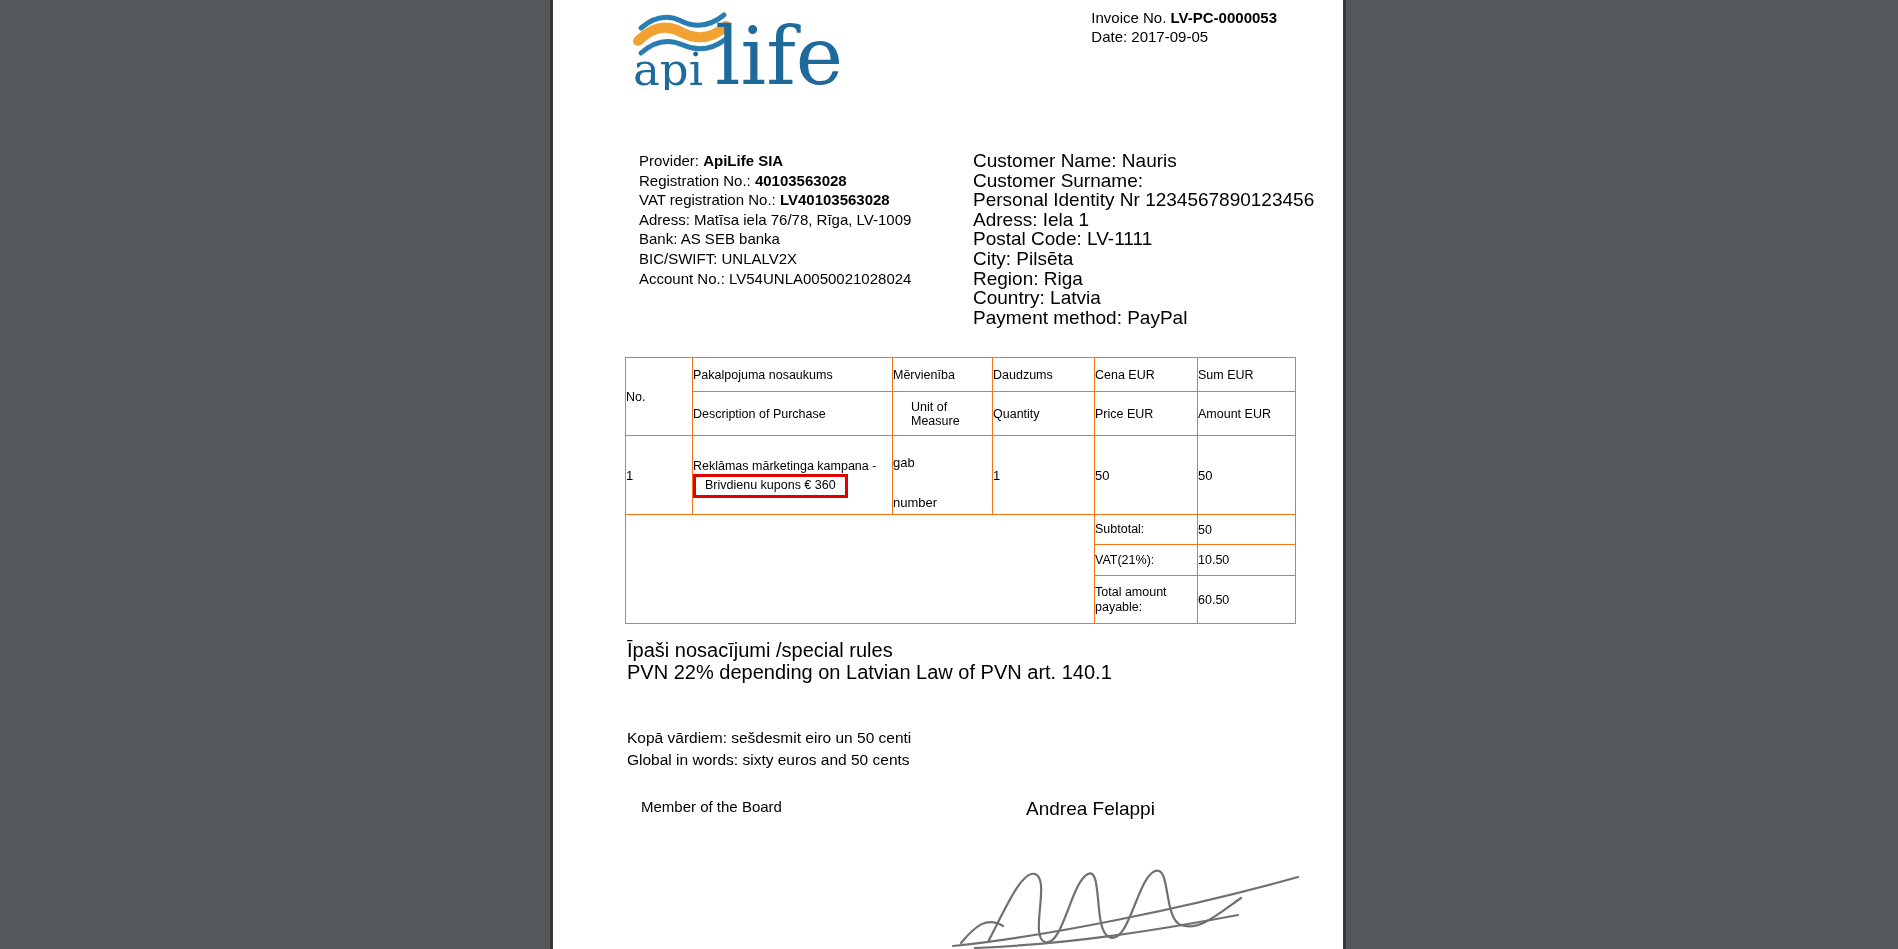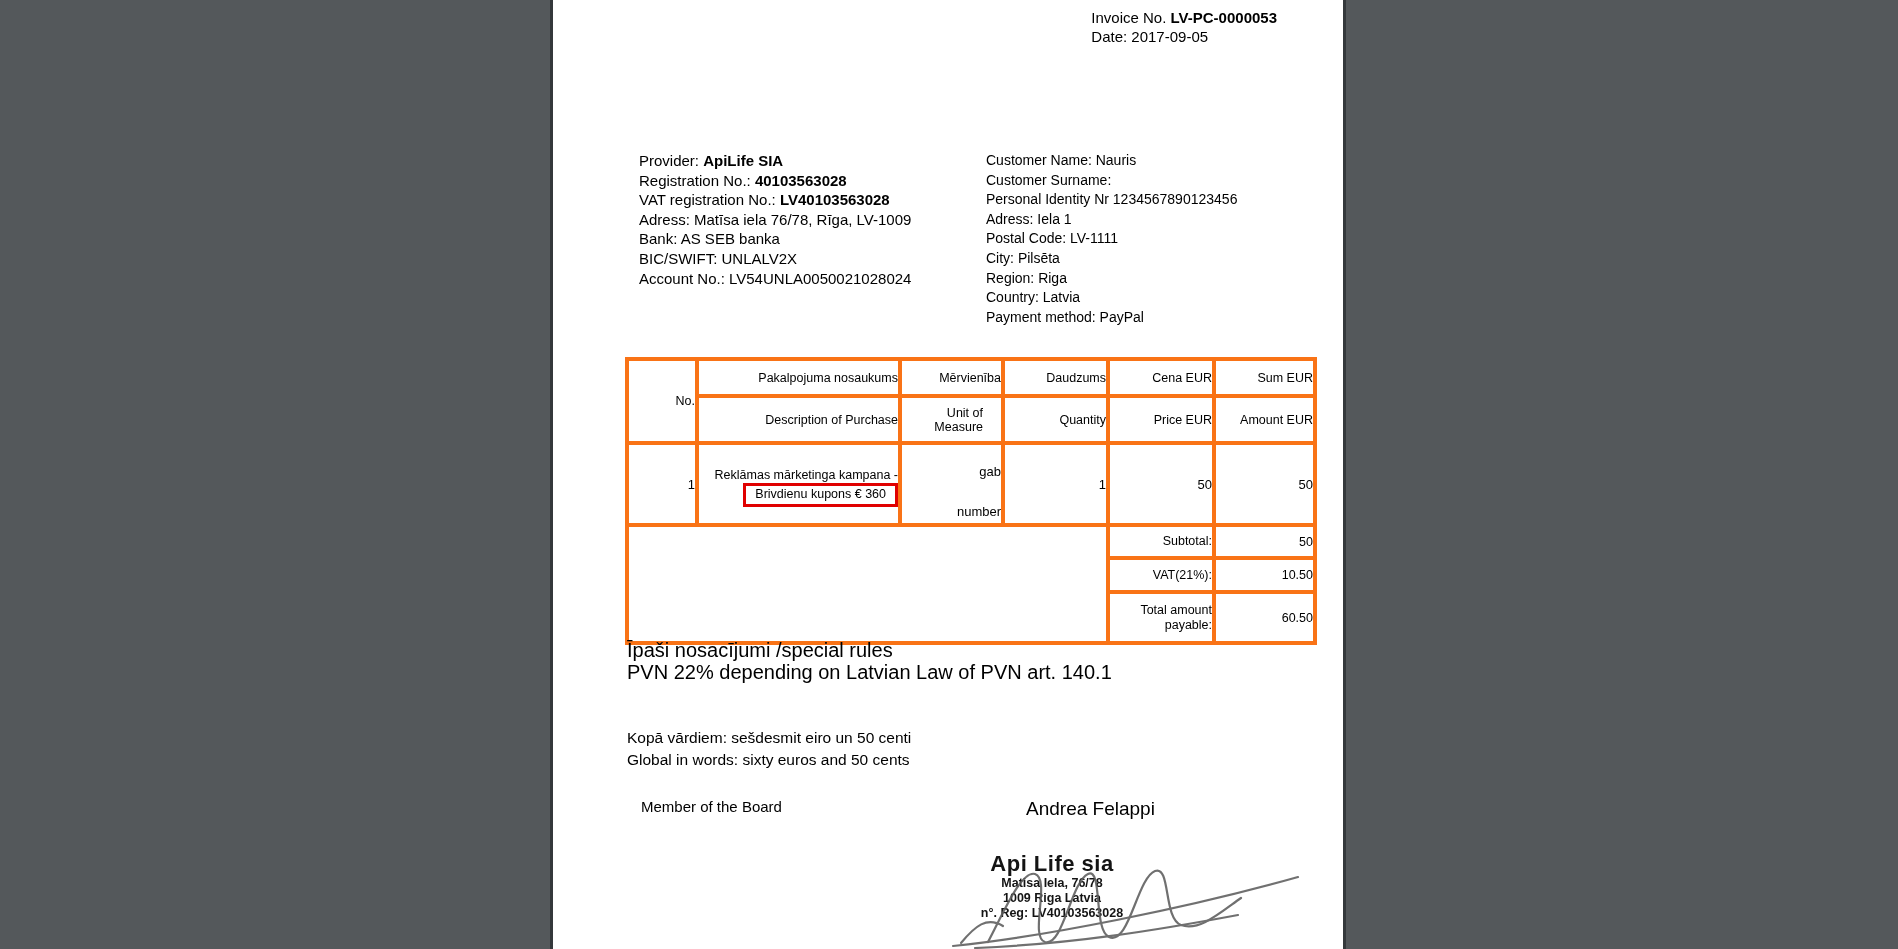--- a/index.html
+++ b/index.html
@@ -15,28 +15,28 @@
     background:#ffffff;
     border-left:3px solid #34383b;border-right:3px solid #34383b;
   }
   
   .logo{position:absolute;left:78px;top:4px;width:215px;height:86px;}
   
   .hdr{position:absolute;top:8px;right:66px;text-align:left;font-size:15px;line-height:19px;}
   .hdr b{font-weight:bold;}
   
   .prov{position:absolute;left:86px;top:151px;font-size:15px;line-height:19.6px;}
-  .cust{position:absolute;left:433px;top:151px;font-size:14px;line-height:19.6px;}
+  .cust{position:absolute;left:420px;top:151px;font-size:19px;line-height:19.6px;}
   .prov b,.cust b{font-weight:bold;}
   
   table.inv{
     position:absolute;left:72px;top:357px;border-collapse:collapse;table-layout:fixed;
     font-size:12.5px;
   }
-  table.inv td{border:4px solid #f97316;text-align:right;vertical-align:middle;padding:0;}
+  table.inv td{border:1px solid #f97316;text-align:left;vertical-align:middle;padding:0;}
   td.c-no{width:66px;}td.c-desc{width:199px;}td.c-unit{width:99px;}
   td.c-qty{width:101px;}td.c-price{width:102px;}td.c-sum{width:97px;}
   tr.h1 td{height:33px;}
   tr.h2 td{height:43px;}
   tr.dr td{height:78px;font-size:13px;}
   td.desc-cell{vertical-align:top;}
   td.unit-cell{vertical-align:top;font-size:13px;}
   .desc-l1{margin-top:7px;font-size:12.5px;}
   .redbox{
     display:inline-block;margin-top:1px;padding:1px 9px 3px 9px;
@@ -60,20 +60,29 @@
   .stamp-title{font-size:22px;font-weight:bold;letter-spacing:.5px;line-height:24px;}
   .stamp-line{font-size:12.5px;font-weight:bold;line-height:15px;}
   .sig-svg{position:absolute;left:380px;top:840px;width:410px;height:109px;}
 </style>
 </head>
 <body>
 
 <div class="viewer">
   <div class="paper">
 
+    <div class="logo">
+      <svg width="215" height="86" viewBox="0 0 215 86">
+        <path d="M10,24 Q30,7 50,17 Q72,28 93,11" fill="none" stroke="#2a7db1" stroke-width="5" stroke-linecap="round"></path>
+        <path d="M7,37 Q28,16 50,28 Q74,41 95,22" fill="none" stroke="#f2a233" stroke-width="10" stroke-linecap="round"></path>
+        <path d="M10,49 Q30,31 52,41 Q74,51 95,35" fill="none" stroke="#2a7db1" stroke-width="5" stroke-linecap="round"></path>
+        <text x="2" y="81" font-family="DejaVu Serif, serif" font-size="45" fill="#1e6a9a">api</text>
+        <text x="84" y="80" font-family="DejaVu Serif, serif" font-size="80" fill="#1e6a9a">life</text>
+      </svg>
+    </div>
 
     <div class="hdr">
       <div><span>Invoice No. </span><b>LV-PC-0000053</b></div>
       <div>Date: 2017-09-05</div>
     </div>
 
     <div class="prov">
       <div><span>Provider: </span><b>ApiLife SIA</b></div>
       <div><span>Registration No.: </span><b>40103563028</b></div>
       <div><span>VAT registration No.: </span><b>LV40103563028</b></div>
@@ -148,26 +157,20 @@
     </div>
 
     <div class="words">
       <div>Kopā vārdiem: sešdesmit eiro un 50 centi</div>
       <div>Global in words: sixty euros and 50 cents</div>
     </div>
 
     <div class="board">Member of the Board</div>
     <div class="signer">Andrea Felappi</div>
 
-    <div class="stamp">
-      <div class="stamp-title">Api Life sia</div>
-      <div class="stamp-line">Matisa Iela, 76/78</div>
-      <div class="stamp-line">1009 Riga Latvia</div>
-      <div class="stamp-line">n°. Reg: LV40103563028</div>
-    </div>
 
     <svg class="sig-svg" viewBox="0 0 410 109">
       <g fill="none" stroke="#5d5d5d" stroke-width="2.2" stroke-linecap="round" opacity="0.88">
         <path d="M55,102 C70,74 88,30 102,34 C118,39 96,97 112,102 C130,107 138,42 155,34 C170,27 160,90 176,97 C196,106 204,38 222,31 C238,25 230,78 248,85 C266,92 288,72 308,58"></path>
         <path d="M20,106 C110,97 255,68 365,37"></path>
         <path d="M42,108 C140,104 225,90 305,75"></path>
         <path d="M28,103 C42,86 54,76 70,86"></path>
       </g>
     </svg>
 

